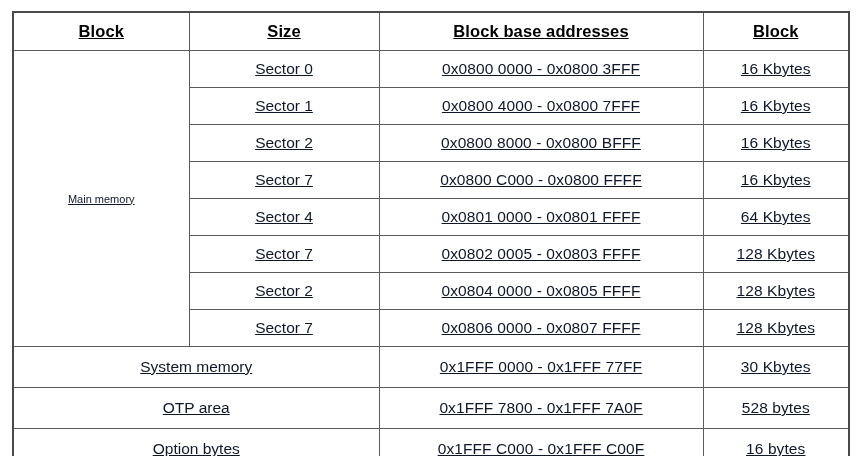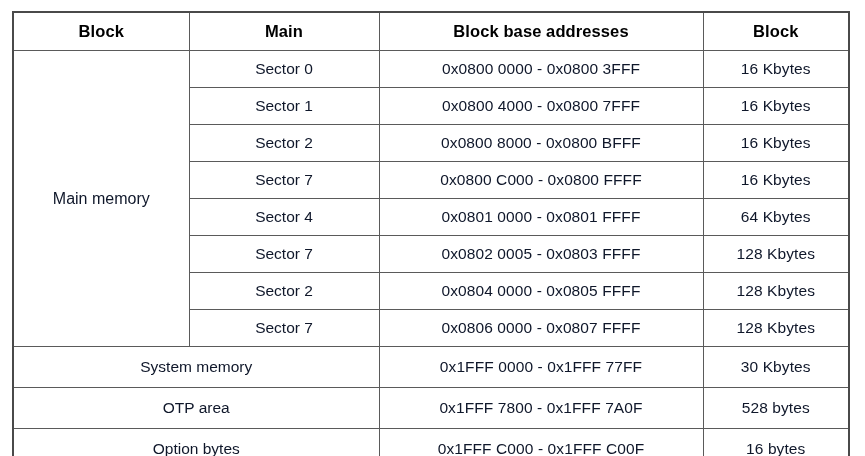--- a/index.html
+++ b/index.html
@@ -37,20 +37,21 @@
   table.memtable col.c-size    { width: 146px; }
 
   
   table.memtable th,
   table.memtable td {
     border: 1px solid #5a5a5a;
     padding: 0;
     text-align: center;
     vertical-align: middle;
     background: #ffffff;
+    text-decoration: underline;
   }
 
   
   table.memtable {
     border: 2px solid #4a4a4a;
   }
 
   
   thead th {
     height: 37px;
@@ -64,21 +65,21 @@
   
   tbody td {
     height: 36px;
     font-size: 15.5px;
     font-weight: normal;
     color: #0f172a;
     white-space: nowrap;
   }
 
   td.block-cell {
-    font-size: 16px;
+    font-size: 11px;
     vertical-align: middle;
   }
 
   tbody tr.section-row td {
     height: 40px;
   }
 
   td.addr-cell {
     letter-spacing: 0.1px;
   }
@@ -94,21 +95,21 @@
   <table class="memtable">
     <colgroup>
       <col class="c-block">
       <col class="c-name">
       <col class="c-addr">
       <col class="c-size">
     </colgroup>
     <thead>
       <tr>
         <th>Block</th>
-        <th>Main</th>
+        <th>Size</th>
         <th>Block base addresses</th>
         <th>Block</th>
       </tr>
     </thead>
     <tbody>
 
       <tr>
         <td class="block-cell" rowspan="8">Main memory</td>
         <td>Sector 0</td>
         <td class="addr-cell">0x0800 0000 - 0x0800 3FFF</td>

